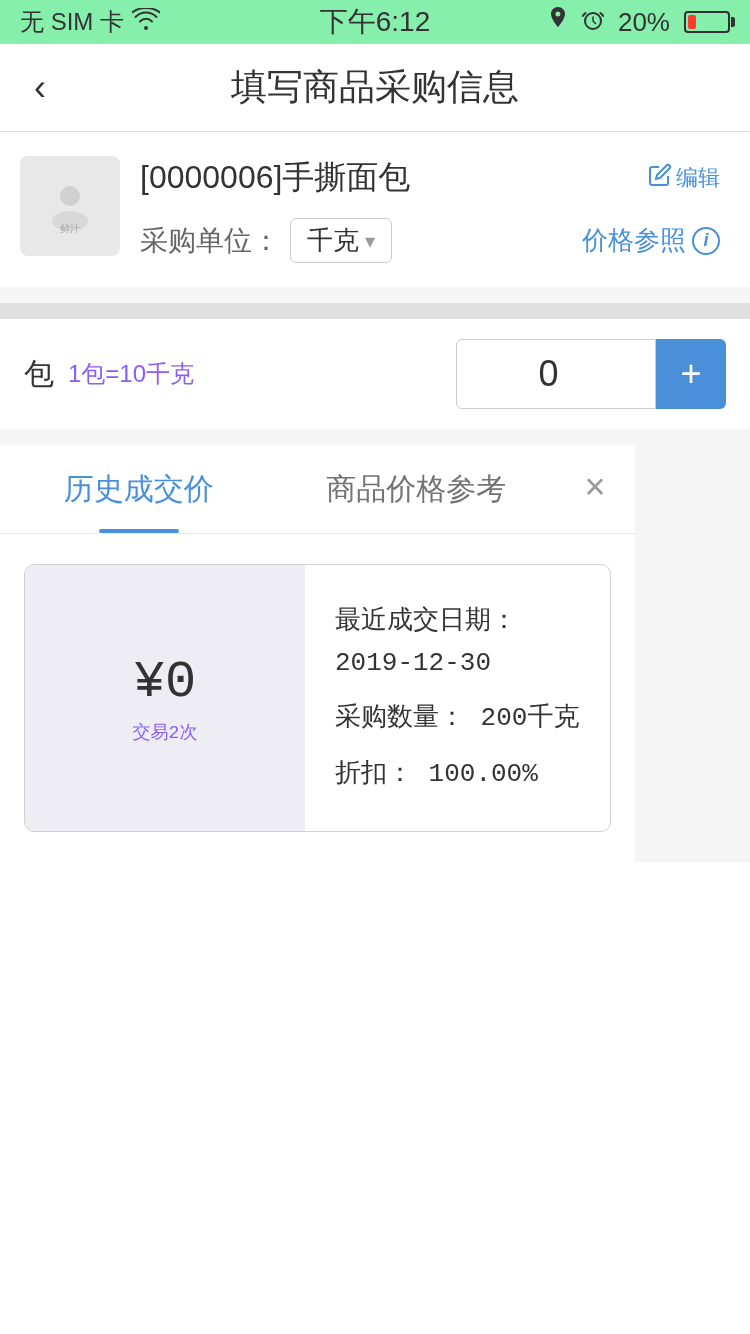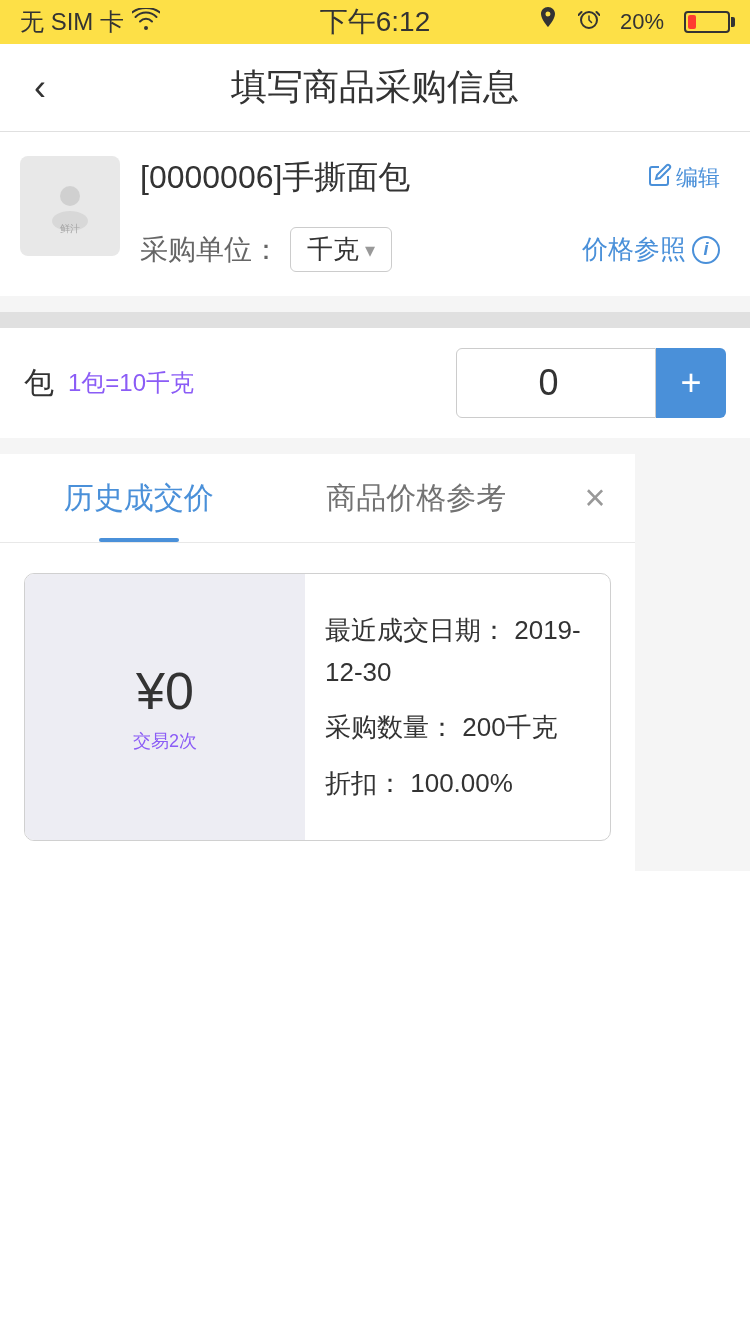--- a/index.html
+++ b/index.html
@@ -9,21 +9,21 @@
       min-height: 1334px;
       font-family: -apple-system, "PingFang SC", "Helvetica Neue", Arial, sans-serif;
       background: #f5f5f5;
       overflow-x: hidden;
     }
 
     
     .status-bar {
       width: 750px;
       height: 44px;
-      background: #fde047;
+      background: #86efac;
       display: flex;
       align-items: center;
       justify-content: space-between;
       padding: 0 20px;
       font-size: 26px;
     }
     .status-left {
       display: flex;
       align-items: center;
       gap: 8px;
@@ -34,22 +34,22 @@
       font-size: 28px;
       color: #333;
       font-weight: 500;
       position: absolute;
       left: 50%;
       transform: translateX(-50%);
     }
     .status-right {
       display: flex;
       align-items: center;
-      gap: 20px;
-      font-size: 22px;
+      gap: 14px;
+      font-size: 26px;
       color: #333;
     }
     .battery-icon {
       width: 46px;
       height: 22px;
       border: 2px solid #333;
       border-radius: 4px;
       position: relative;
       display: flex;
       align-items: center;
@@ -130,21 +130,21 @@
       height: 60px;
       opacity: 0.5;
     }
     .product-info {
       flex: 1;
     }
     .product-header {
       display: flex;
       align-items: center;
       justify-content: space-between;
-      margin-bottom: 27px;
+      margin-bottom: 18px;
     }
     .product-name {
       font-size: 32px;
       color: #333;
       font-weight: 500;
     }
     .edit-btn {
       display: flex;
       align-items: flex-start;
       gap: 4px;
@@ -268,20 +268,21 @@
       font-size: 36px;
       color: #fff;
       font-weight: 300;
     }
 
     
     .tab-section {
       width: 635px;
       background: #ffffff;
       margin-top: 16px;
+      font-family: Liberation Mono, monospace;
     }
     .tab-bar {
       display: flex;
       align-items: center;
       border-bottom: 1px solid #e8e8e8;
       position: relative;
     }
     .tab-item {
       flex: 1;
       height: 88px;
@@ -345,21 +346,21 @@
       color: #333;
       font-weight: 500;
       margin-bottom: 8px;
     }
     .card-trade-count {
       font-size: 18px;
       color: #8b5cf6;
     }
     .card-right {
       flex: 1;
-      padding: 36px 20px;
+      padding: 36px 30px;
       display: flex;
       flex-direction: column;
       gap: 14px;
     }
     .card-detail-row {
       font-size: 26px;
       color: #333;
       line-height: 1.6;
     }
 

